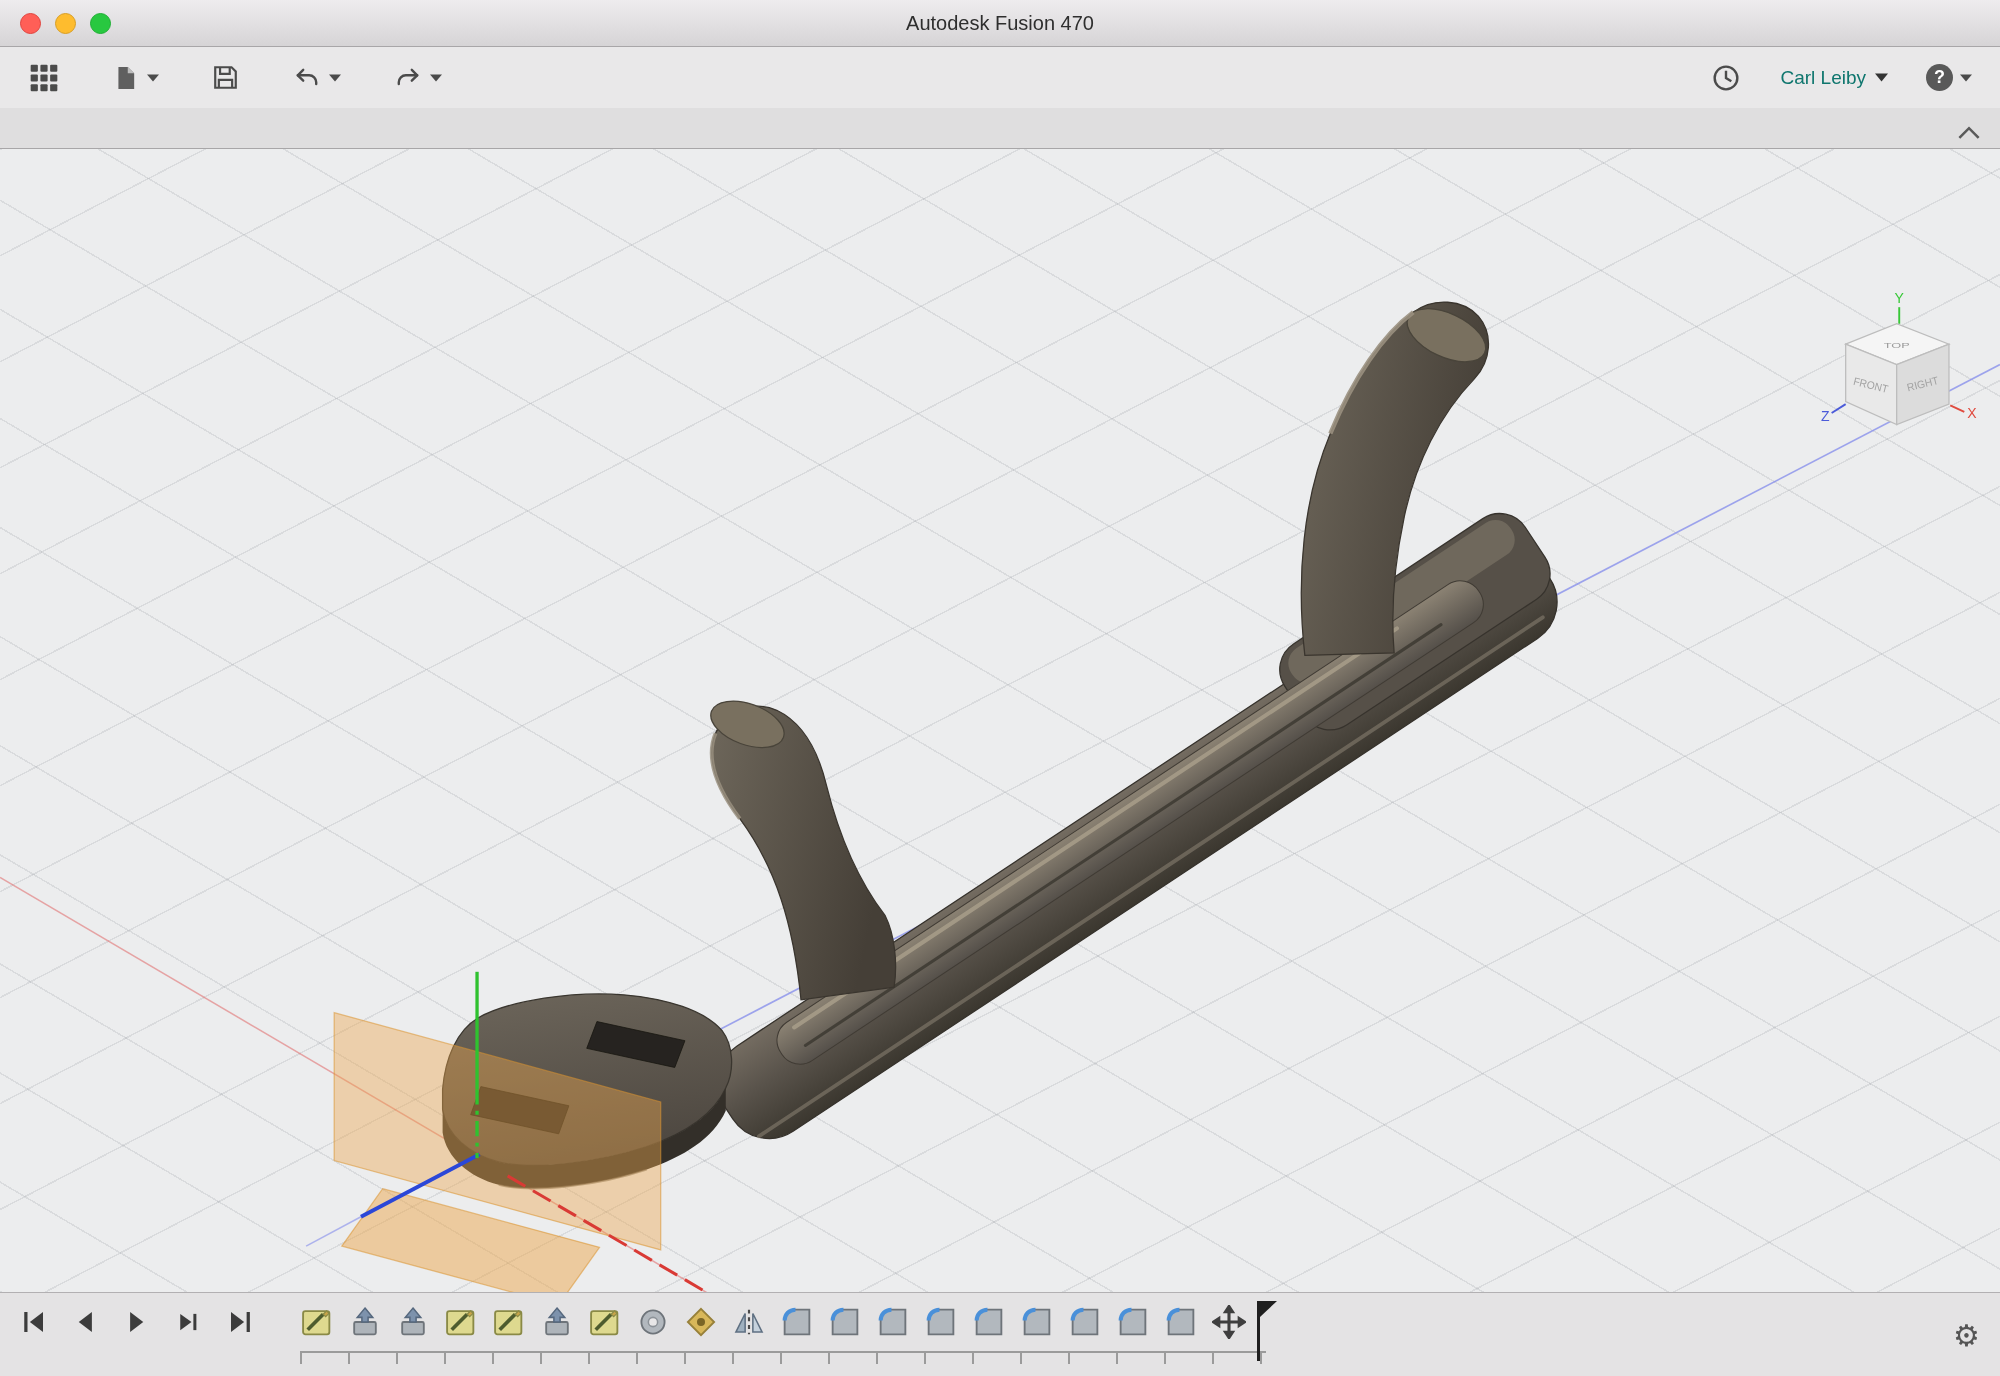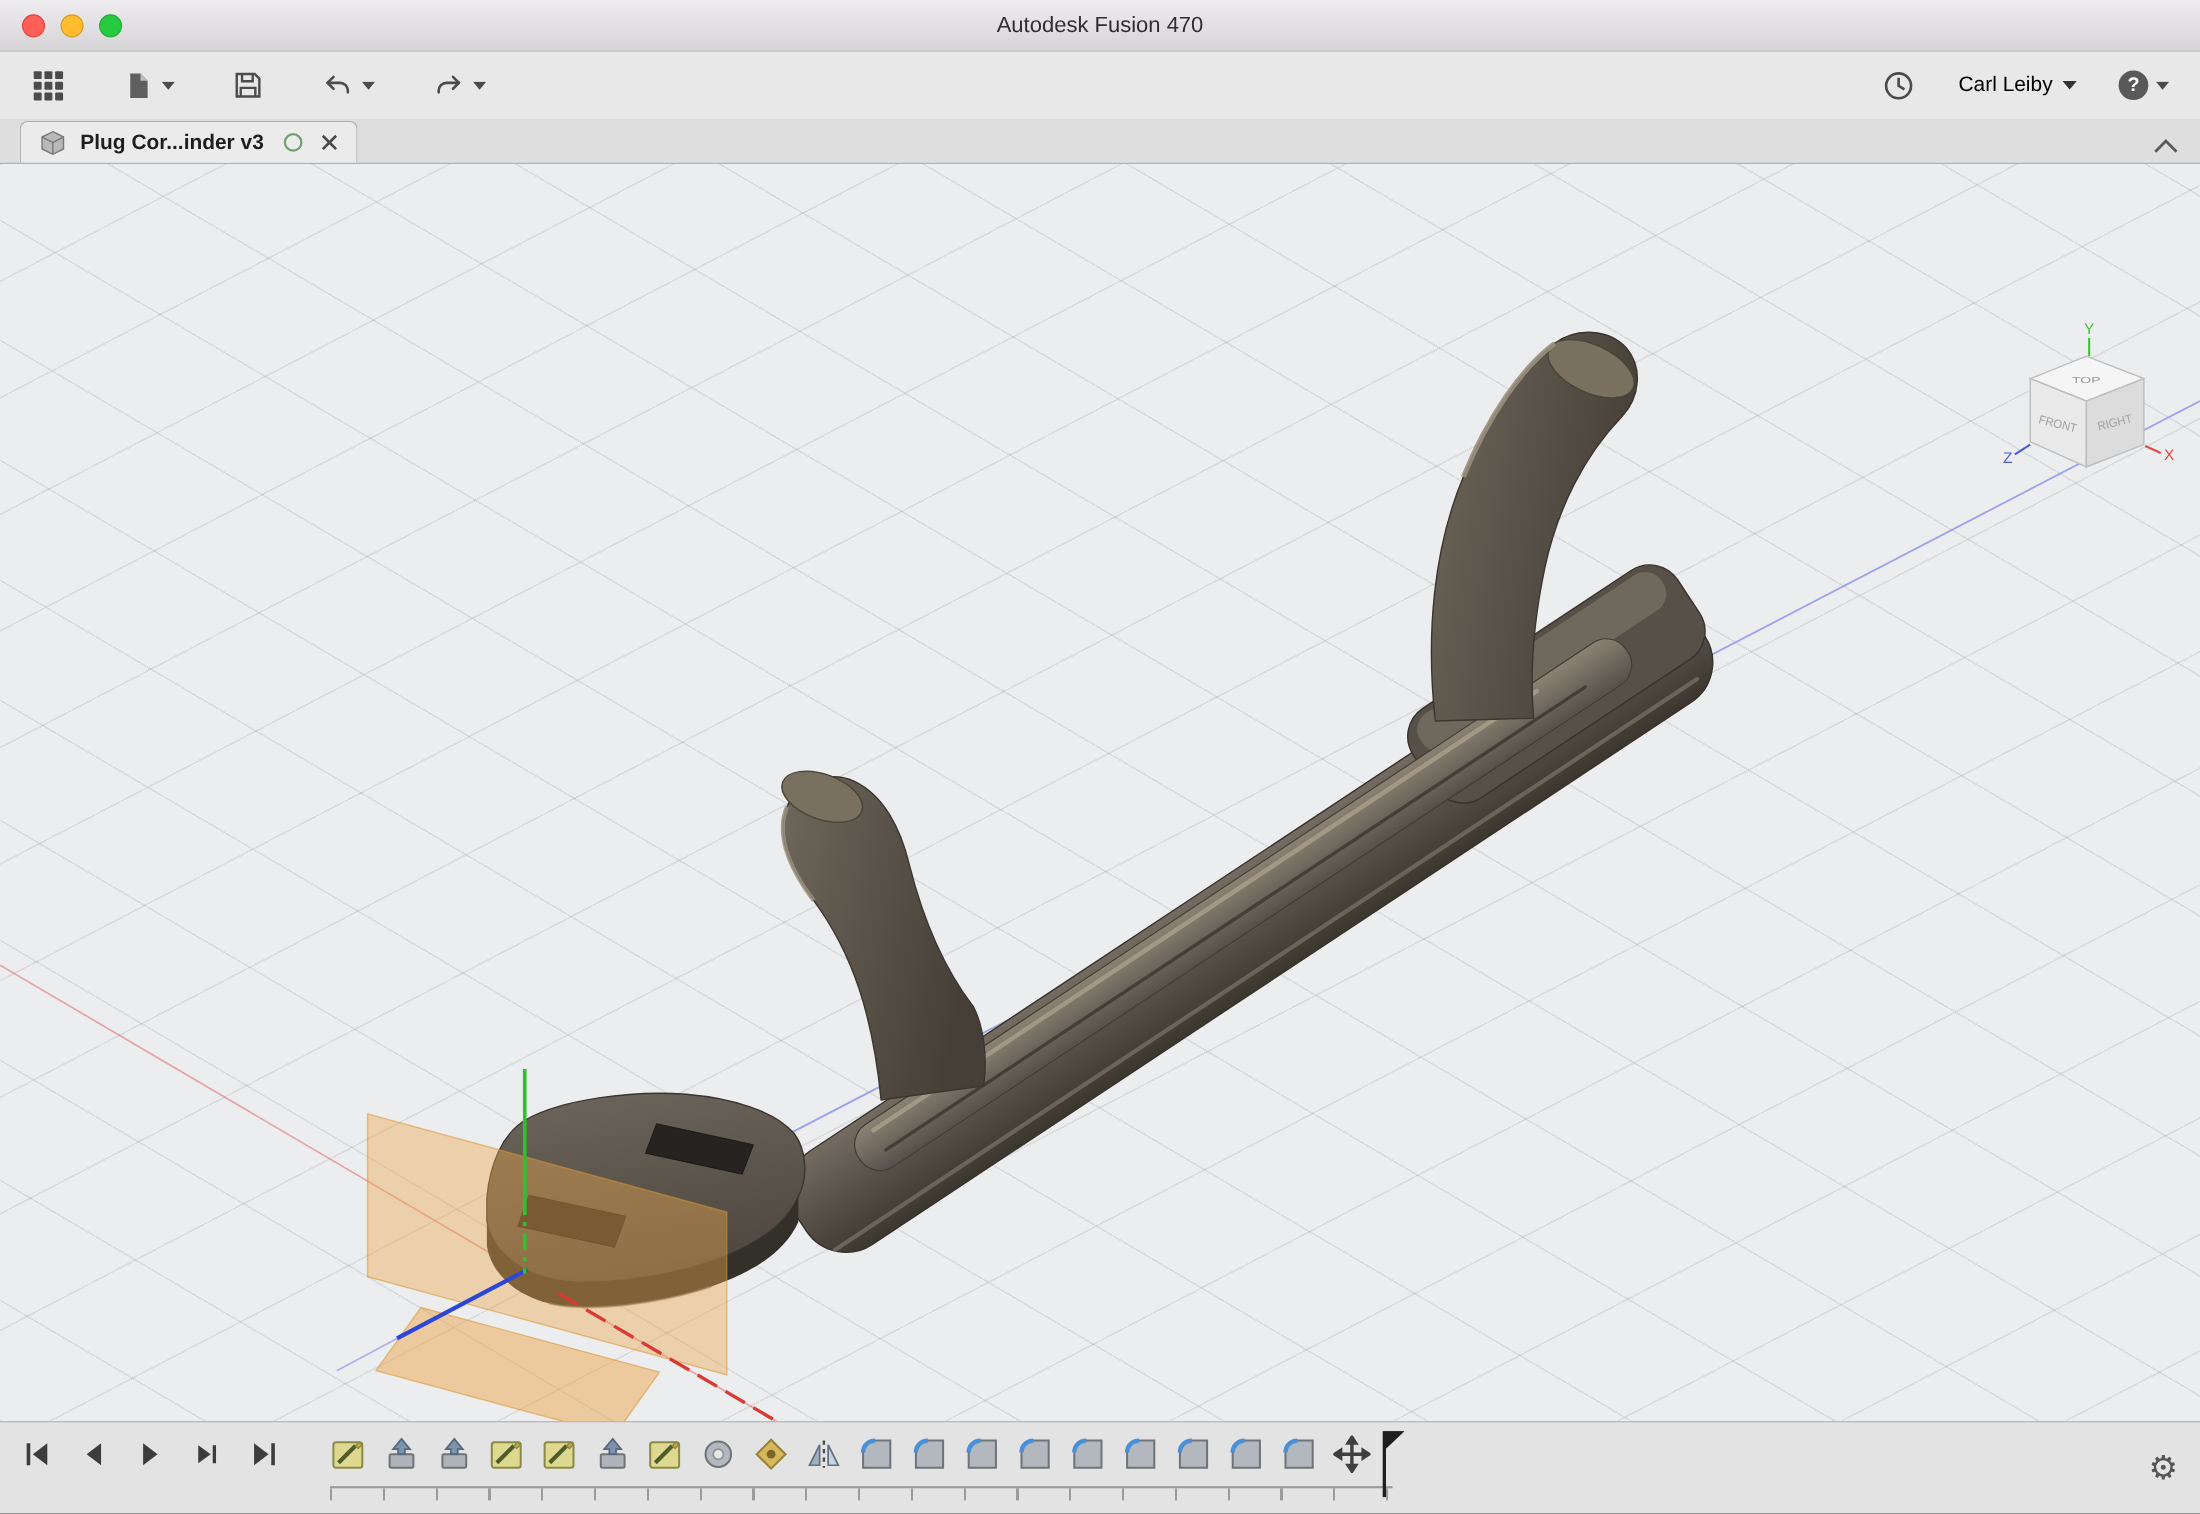--- a/index.html
+++ b/index.html
@@ -15,21 +15,21 @@
   .tlight.yellow{background:#febc2e;border:1px solid #d89e24;}
   .tlight.green{background:#28c840;border:1px solid #1faf34;}
   .win-title{position:absolute;left:0;right:0;top:0;height:46px;line-height:46px;text-align:center;
              font-size:20px;font-weight:500;color:#2e2e2e;}
 
   
   .toolbar{position:relative;height:61px;background:#e9e8e9;display:flex;align-items:center;padding:0 28px;}
   .tbtn{display:flex;align-items:center;gap:7px;margin-right:52px;cursor:default;}
   .tbtn svg{display:block;}
   .toolbar-right{margin-left:auto;display:flex;align-items:center;gap:38px;}
-  .user-btn{display:flex;align-items:center;gap:9px;font-size:19px;color:#000000;}
+  .user-btn{display:flex;align-items:center;gap:9px;font-size:19px;color:#0f766e;}
   .help-badge{width:27px;height:27px;border-radius:50%;background:#595959;color:#fff;
               font-weight:bold;font-size:18px;display:flex;align-items:center;justify-content:center;}
   .help-btn{display:flex;align-items:center;gap:7px;}
 
   
   .tabbar{position:relative;height:40px;background:#dfdedf;border-bottom:1px solid #a8a6a8;}
   .doc-tab{position:absolute;left:18px;bottom:0;height:37px;display:inline-flex;align-items:center;
            gap:12px;padding:0 16px;background:#ecebec;border:1px solid #aeacae;border-bottom:none;
            border-radius:7px 7px 0 0;}
   .doc-tab-title{font-size:19px;font-weight:bold;color:#1e1e1e;white-space:nowrap;}
@@ -139,33 +139,20 @@
       <div class="help-btn">
         <span class="help-badge">?</span>
         <svg width="12" height="8" viewBox="0 0 10 6" fill="#4b4b4b">
             <path d="M0 0h10L5 6z"></path>
           </svg>
       </div>
     </div>
   </div>
 
   <div class="tabbar">
-    <div class="doc-tab">
-      <svg width="26" height="26" viewBox="0 0 24 24">
-        <path d="M12 2.5 21 7v10l-9 4.5L3 17V7z" fill="#b9b9b9" stroke="#787878" stroke-width="1.2"></path>
-        <path d="M3 7l9 4.5L21 7M12 11.5v10" stroke="#787878" stroke-width="1.2" fill="none"></path>
-      </svg>
-      <span class="doc-tab-title">Plug Cor...inder v3</span>
-      <span class="status-circle"></span>
-      <span class="tab-close">
-        <svg width="17" height="17" viewBox="0 0 14 14" stroke="#4a4a4a" stroke-width="2" fill="none">
-            <path d="M2 2l10 10M12 2 2 12"></path>
-          </svg>
-      </span>
-    </div>
     <div class="collapse-btn">
       <svg width="26" height="15" viewBox="0 0 24 14" fill="none" stroke="#5a5a5a" stroke-width="2.4">
           <path d="M3 12 12 3l9 9"></path>
         </svg>
     </div>
   </div>
 
   <div class="viewport">
     <svg class="scene" viewBox="0 115 1568 896" preserveAspectRatio="none">
       <defs>

